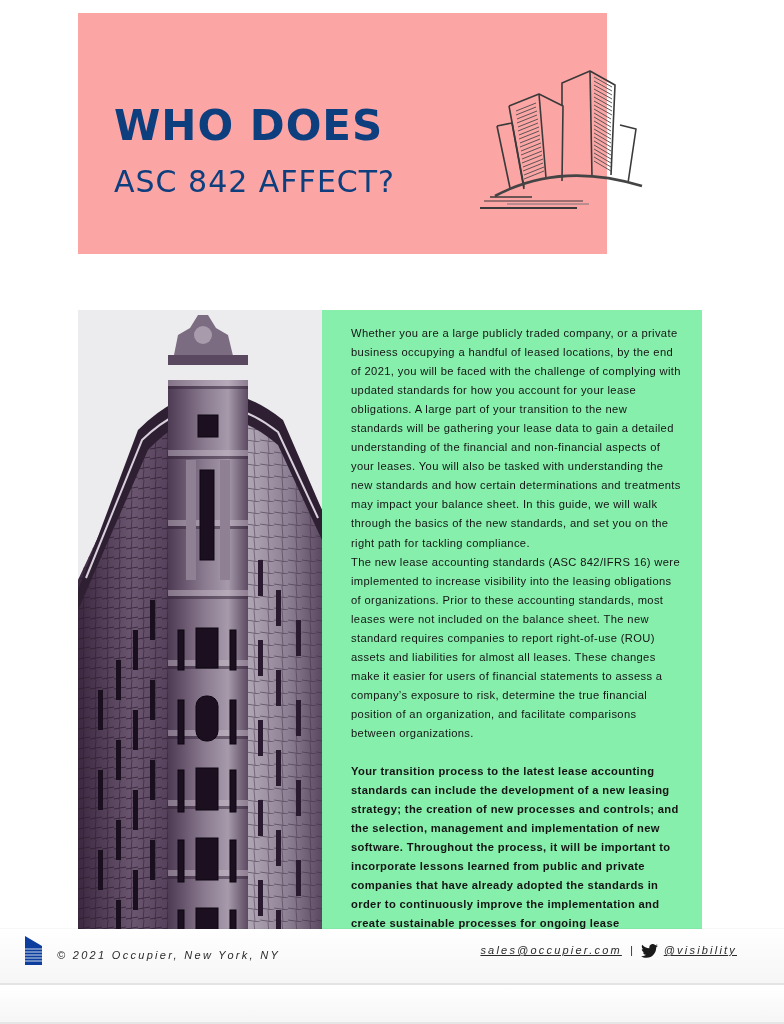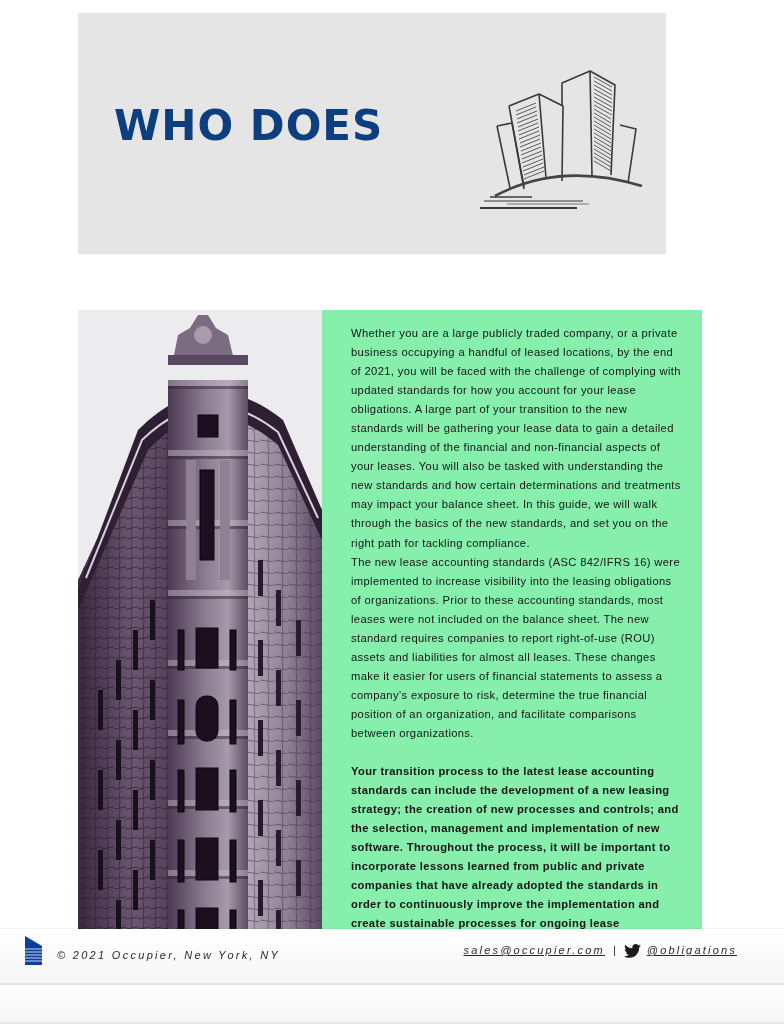--- a/index.html
+++ b/index.html
@@ -6,22 +6,22 @@
     html, body {
       width: 784px; height: 1024px; overflow: hidden;
       background: #ffffff;
       font-family: "Liberation Sans", "DejaVu Sans", sans-serif;
     }
     .page { position: relative; width: 784px; height: 1024px; }
 
     
     .hero {
       position: absolute; left: 78px; top: 13px;
-      width: 588px; height: 241px;
-      background: #e5e5e5;
+      width: 529px; height: 241px;
+      background: #fca5a5;
     }
     .hero-title-1 {
       position: absolute; left: 36px; top: 92px;
       font-family: "DejaVu Sans", sans-serif;
       font-weight: bold; font-size: 42px; letter-spacing: 1px;
       color: #0d3e7e; line-height: 1;
     }
     .hero-title-2 {
       position: absolute; left: 36px; top: 154px;
       font-family: "DejaVu Sans", sans-serif;
@@ -85,20 +85,21 @@
     .contact .sep { margin: 0 2px; letter-spacing: 0; }
     .twitter-icon { width: 17px; height: 14px; display: inline-block; }
   </style>
 </head>
 <body>
 
 <div class="page">
 
   <section class="hero">
     <h1 class="hero-title-1">WHO DOES</h1>
+    <h2 class="hero-title-2">ASC 842 AFFECT?</h2>
 
     <svg class="hero-illustration" viewBox="0 0 166 148" fill="none" stroke="#3a3a3a" stroke-width="1.6" stroke-linejoin="round">
 
       <path d="M17 65 L32 62 L44 128"></path>
       <path d="M17 65 L30 127"></path>
 
       <path d="M140 64 L156 68 L148 122"></path>
 
       <path d="M29 45 L59 33 L83 45 L82 120"></path>
       <path d="M29 45 L44 126"></path>
@@ -296,21 +297,21 @@
         <line x1="0" y1="25" x2="17" y2="25"></line>
       </g>
     </svg>
     <span class="copyright">© 2021 Occupier, New York, NY</span>
     <div class="contact">
       <a>sales@occupier.com</a>
       <span class="sep">|</span>
       <svg class="twitter-icon" viewBox="0 0 24 20">
         <path fill="#1a1a1a" d="M24 2.4c-.9.4-1.8.7-2.8.8 1-.6 1.8-1.6 2.2-2.7-1 .6-2 1-3.1 1.2C19.3.7 18 .1 16.6.1c-2.7 0-4.9 2.2-4.9 4.9 0 .4 0 .8.1 1.1C7.7 5.9 4.1 4 1.7 1 1.2 1.8 1 2.6 1 3.5c0 1.7.9 3.2 2.2 4.1-.8 0-1.6-.2-2.2-.6v.1c0 2.4 1.7 4.4 3.9 4.8-.4.1-.8.2-1.3.2-.3 0-.6 0-.9-.1.6 2 2.4 3.4 4.6 3.4-1.7 1.3-3.8 2.1-6.1 2.1-.4 0-.8 0-1.2-.1 2.2 1.4 4.8 2.2 7.5 2.2 9.1 0 14-7.5 14-14v-.6c1-.7 1.8-1.6 2.5-2.6z"></path>
       </svg>
-      <a>@obligations</a>
+      <a>@visibility</a>
     </div>
   </footer>
 
   <div class="footer ghost">
     <div class="ghost-inner">
       
       
       
     </div>
   </div>

